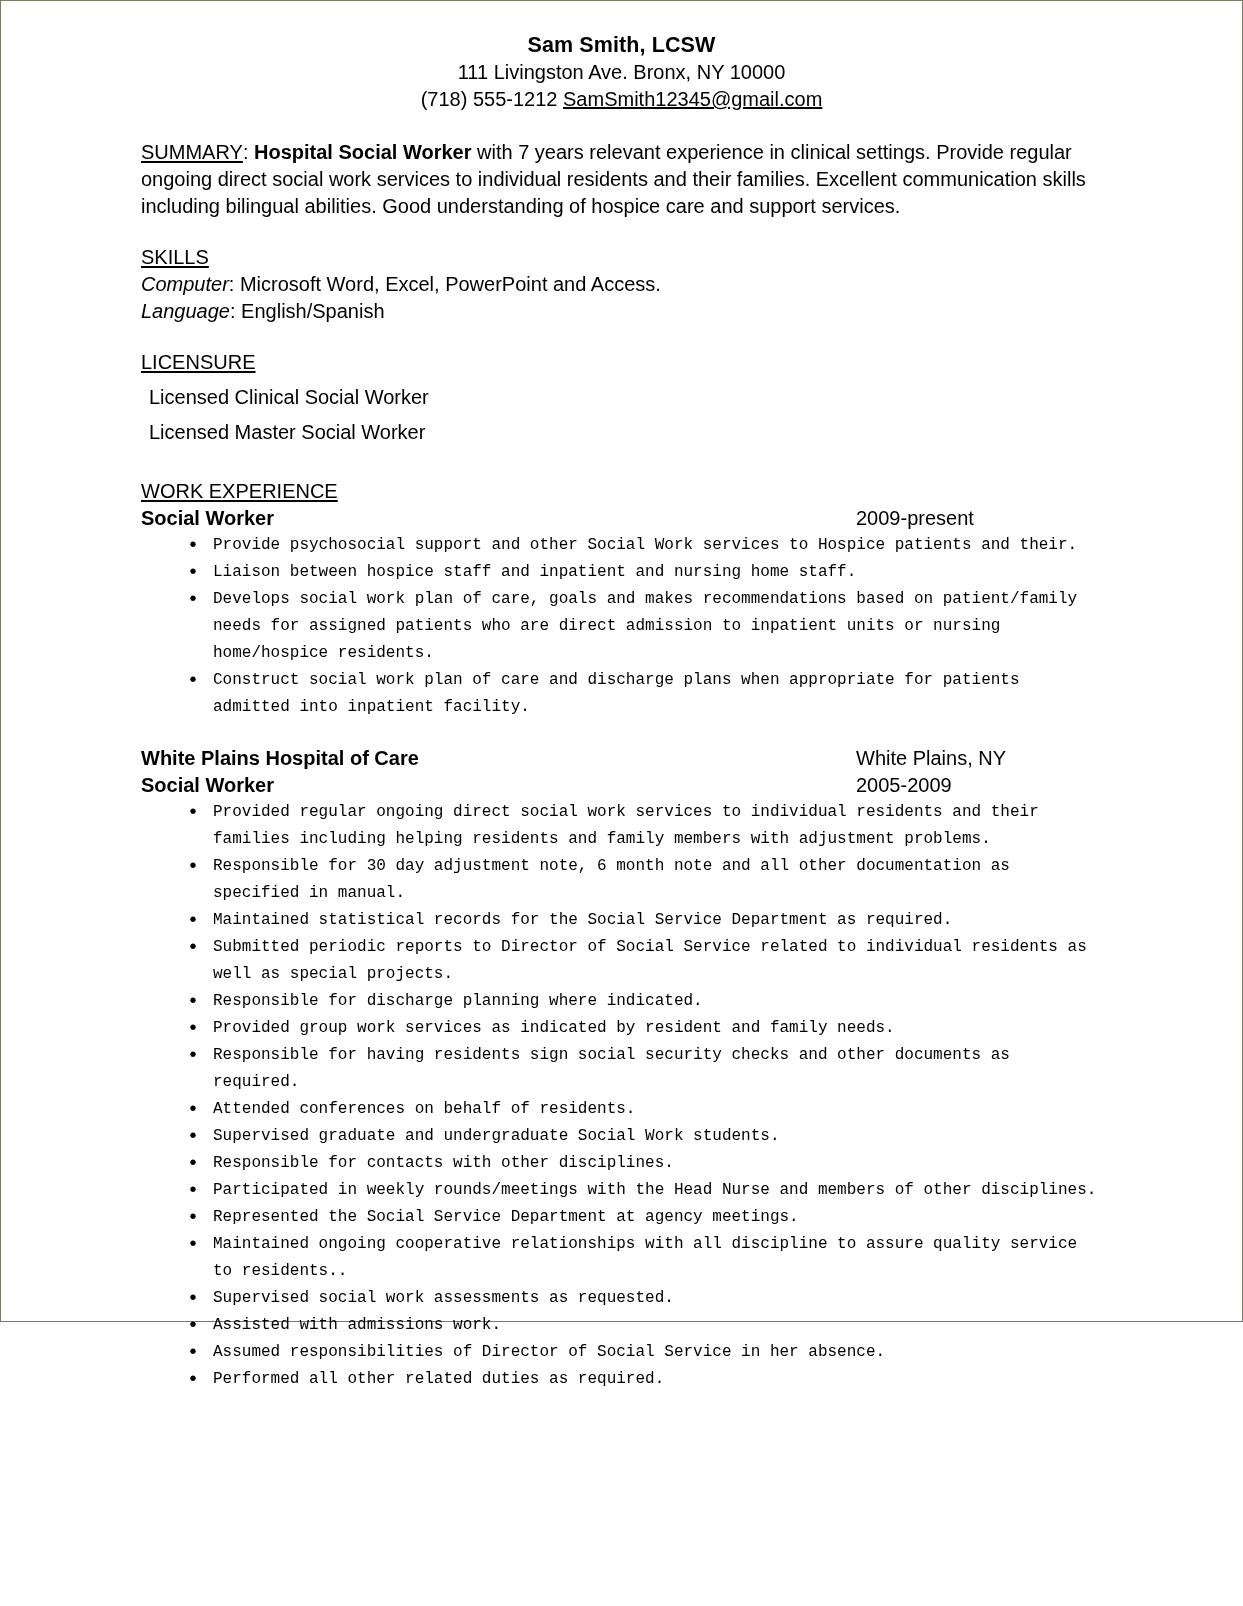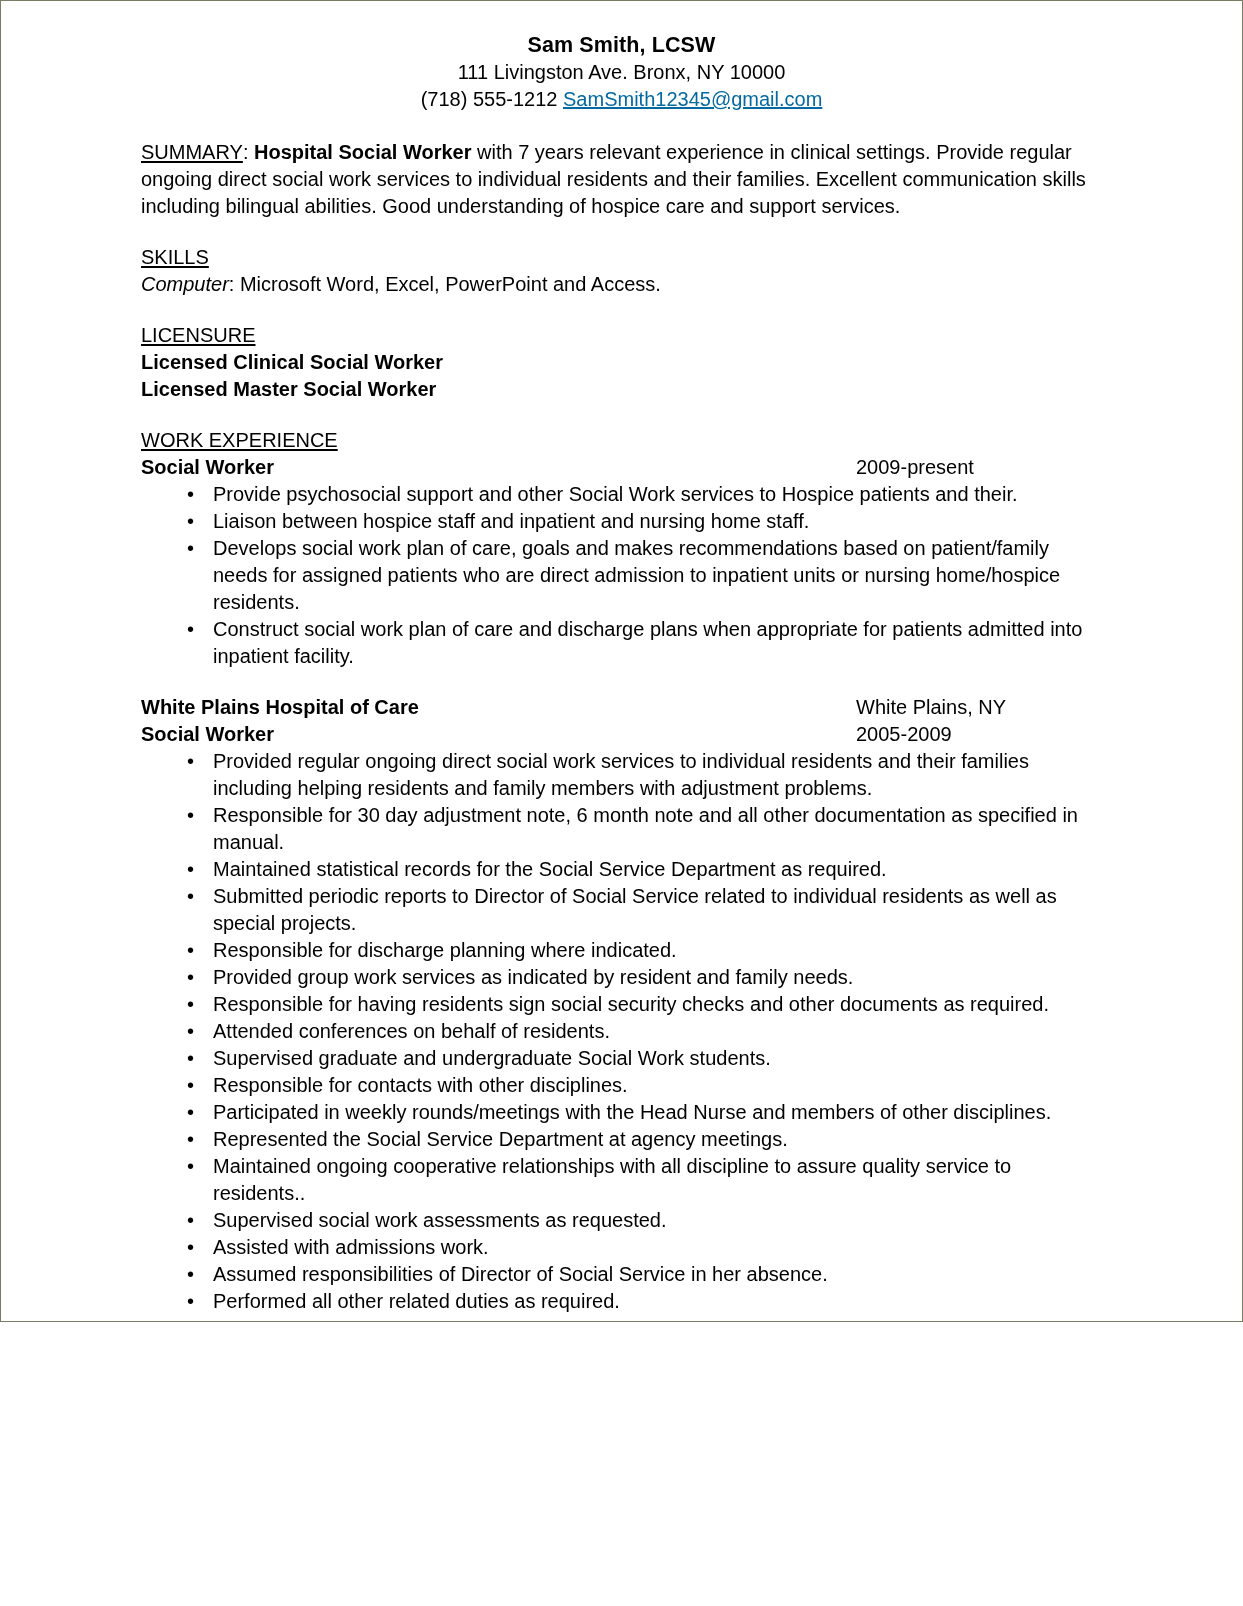--- a/index.html
+++ b/index.html
@@ -46,21 +46,21 @@
     font-size: 20px;
     line-height: 27px;
     margin: 0;
   }
   .cand-contact {
     font-size: 20px;
     line-height: 27px;
     margin: 0;
   }
   .email-link {
-    color: #0369a1;
+    color: #000000;
     text-decoration: underline;
   }
 
   
   .section {
     margin: 0;
   }
   .spacer-lg { height: 26px; }
   .spacer-md { height: 24px; }
 
@@ -78,22 +78,22 @@
     line-height: 27px;
     margin: 0;
     text-align: left;
   }
   .body-text b { font-weight: bold; }
   .body-text i { font-style: italic; }
 
   .bold-line {
     font-size: 20px;
     line-height: 27px;
-    font-weight: bold;
-    margin: 0;
+    font-weight: normal;
+    margin: 8px;
   }
 
   
   .job-row {
     position: relative;
     font-size: 20px;
     line-height: 27px;
     margin: 0;
   }
   .job-left {
@@ -109,24 +109,25 @@
   }
 
   
   ul.bullets {
     list-style: none;
     margin: 0;
     padding: 0;
   }
   ul.bullets > li {
     position: relative;
-    font-size: 20px;
+    font-size: 16px;
     line-height: 27px;
     padding-left: 72px;
     margin: 0;
+    font-family: Liberation Mono, monospace;
   }
   ul.bullets > li::before {
     content: "\2022";
     position: absolute;
     left: 46px;
     top: 0;
     font-size: 20px;
     line-height: 27px;
   }
 </style>
@@ -148,20 +149,21 @@
     <p class="body-text"><span class="sec-head">SUMMARY</span><span>:</span><span>&nbsp;</span><b>Hospital Social Worker</b><span> with 7 years relevant experience in clinical settings. Provide regular ongoing direct social work services to individual residents and their families. Excellent communication skills including bilingual abilities. Good understanding of hospice care and support services.</span></p>
   </div>
 
   <div class="spacer-md"></div>
 
   <div class="section">
     <div>
       <span class="sec-head">SKILLS</span>
     </div>
     <p class="body-text"><i>Computer</i><span>: Microsoft Word, Excel, PowerPoint and Access.</span></p>
+    <p class="body-text"><i>Language</i><span>: English/Spanish</span></p>
   </div>
 
   <div class="spacer-md"></div>
 
   <div class="section">
     <div>
       <span class="sec-head">LICENSURE</span>
     </div>
     <p class="bold-line">Licensed Clinical Social Worker</p>
     <p class="bold-line">Licensed Master Social Worker</p>

